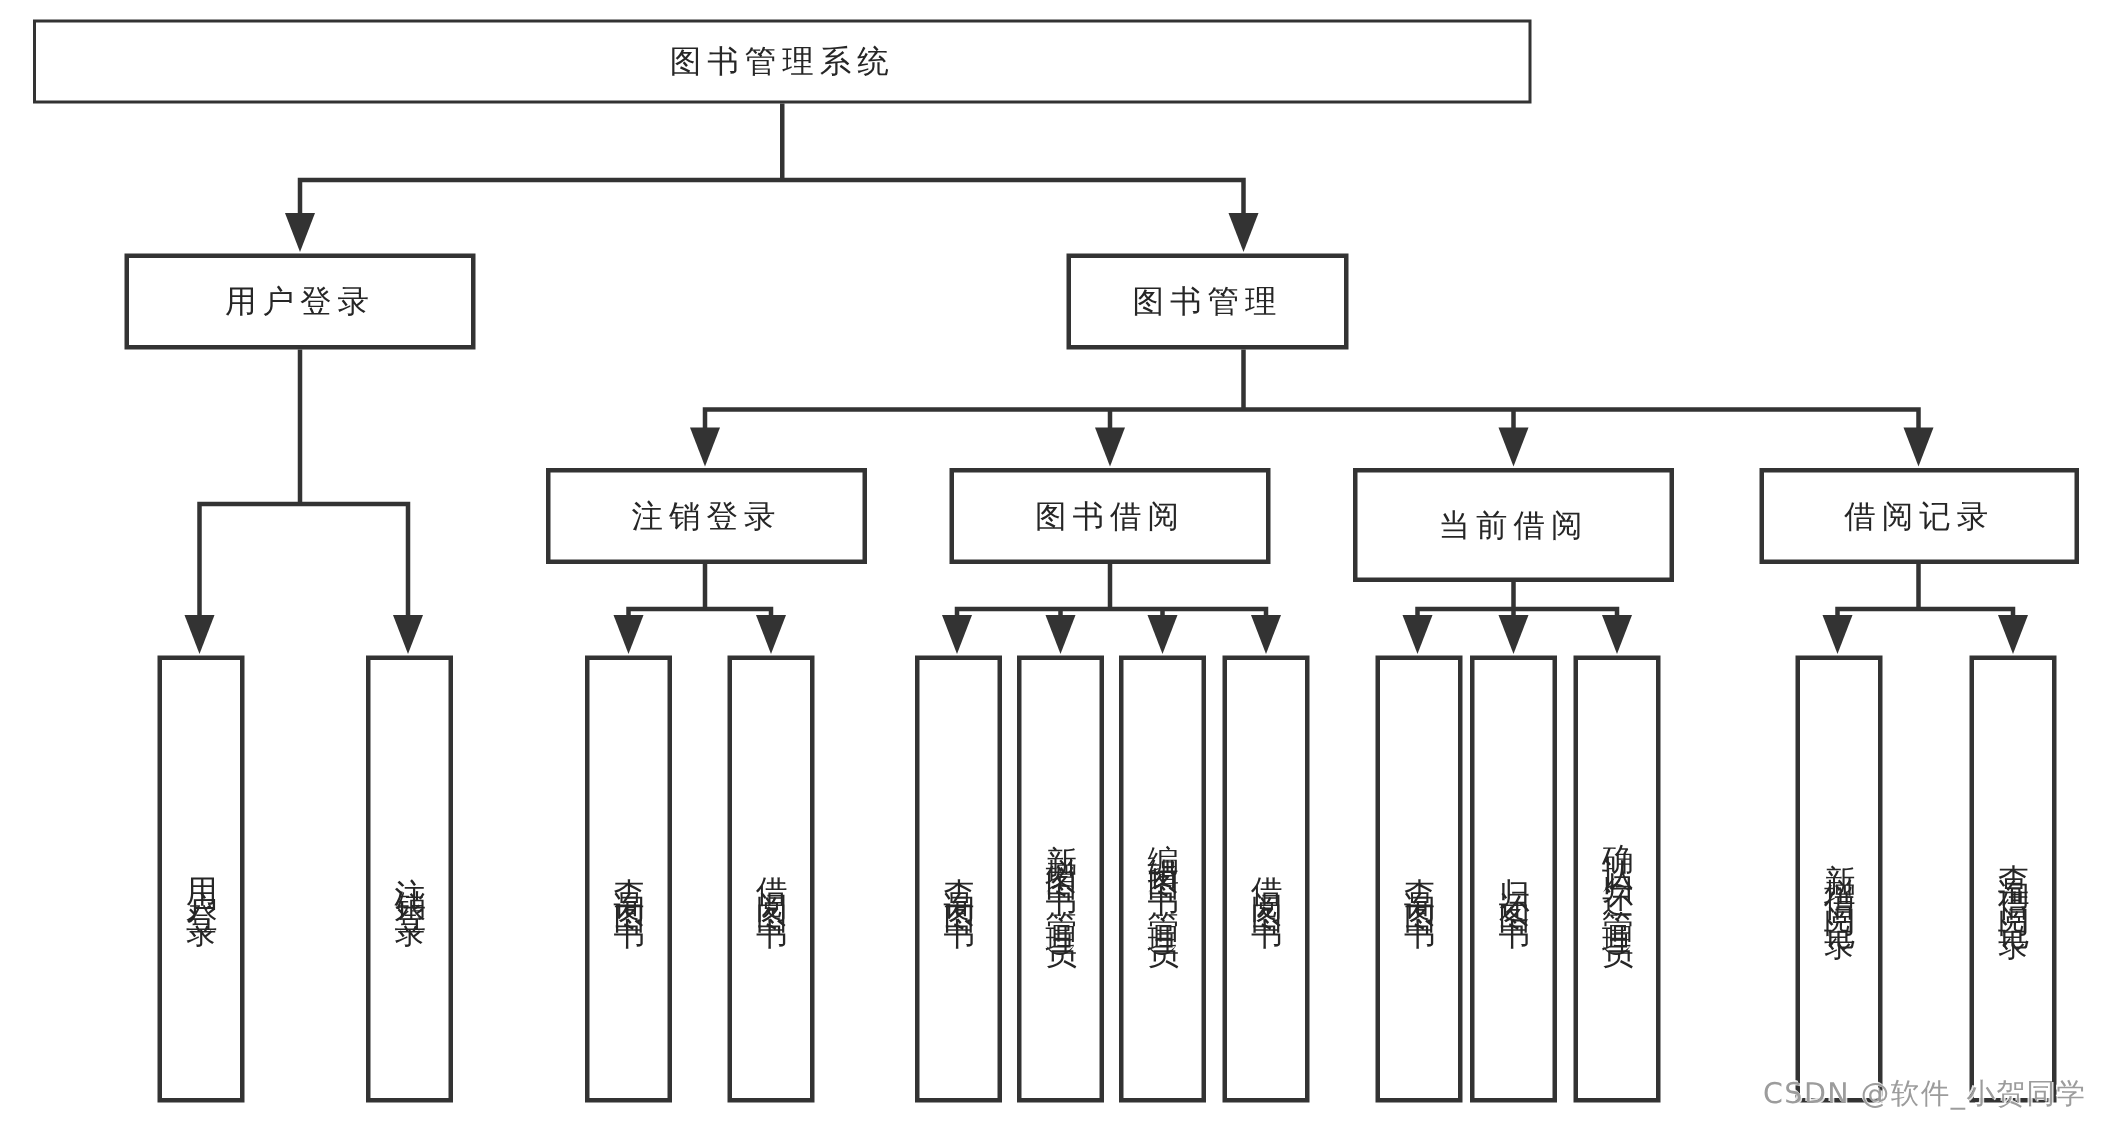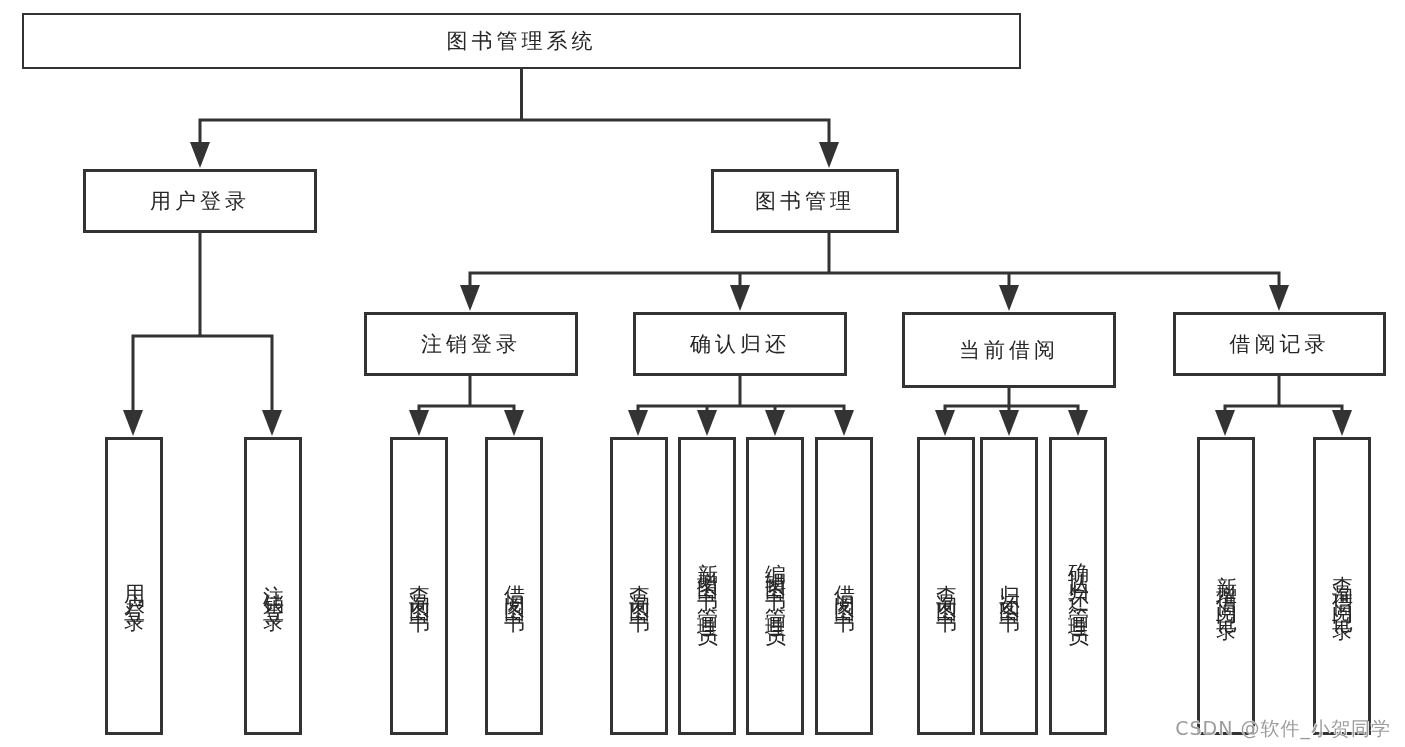--- a/index.html
+++ b/index.html
@@ -106,21 +106,21 @@
     <span>用户登录</span>
   </div>
   <div class="node b-l2b">
     <span>图书管理</span>
   </div>
 
   <div class="node b-l3a">
     <span>注销登录</span>
   </div>
   <div class="node b-l3b">
-    <span>确认归还</span>
+    <span>图书借阅</span>
   </div>
   <div class="node b-l3c">
     <span>当前借阅</span>
   </div>
   <div class="node b-l3d">
     <span>借阅记录</span>
   </div>
 
   <div class="node leaf f1">
     <span>用户登录</span>

